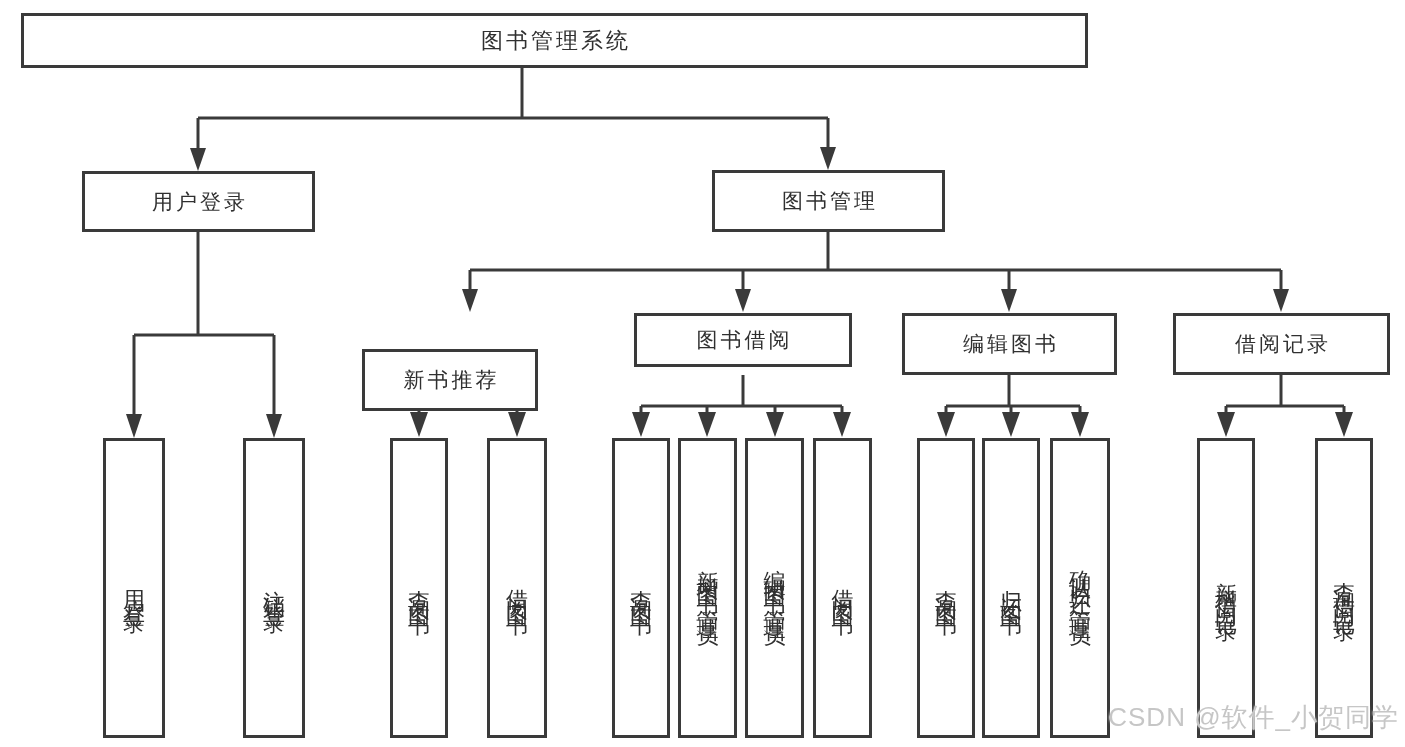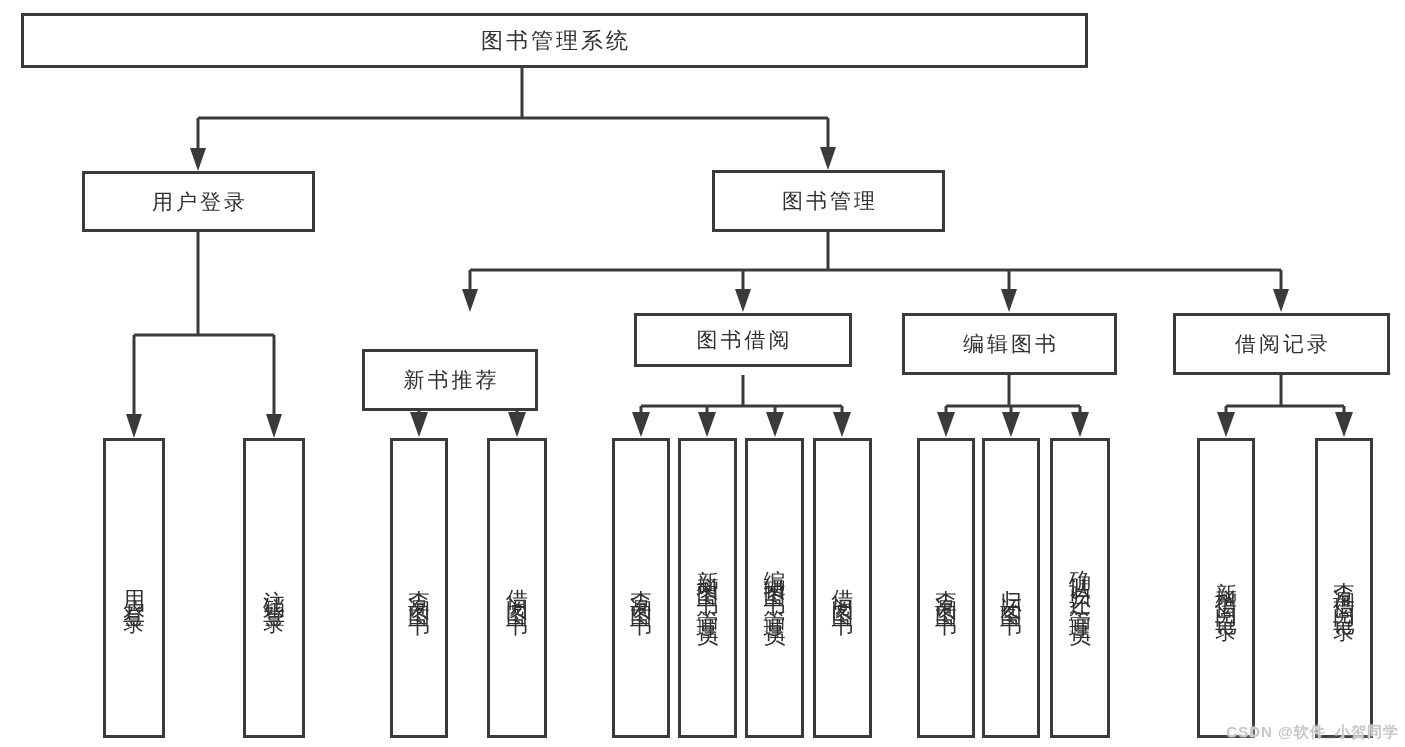--- a/index.html
+++ b/index.html
@@ -43,28 +43,27 @@
   .node.leaf {
     writing-mode: vertical-rl;
     font-size: 22px;
     letter-spacing: 8px;
     line-height: 1;
     text-align: center;
   }
   .watermark {
     position: absolute;
     right: 6px;
-    bottom: 5px;
-    font-size: 15px;
+    bottom: 12px;
+    font-size: 26px;
     letter-spacing: 1px;
     color: #c6c6c6;
     text-shadow: 0 0 3px rgba(255,255,255,0.95), 0 0 1px rgba(255,255,255,0.9);
     white-space: nowrap;
     z-index: 5;
-    font-weight: bold;
   }
 </style>
 </head>
 <body>
 
 <div class="canvas">
 
   <svg class="connectors" viewBox="0 0 1405 747" xmlns="http://www.w3.org/2000/svg">
 
     <g stroke="#3a3a3a" stroke-width="3" fill="none">

